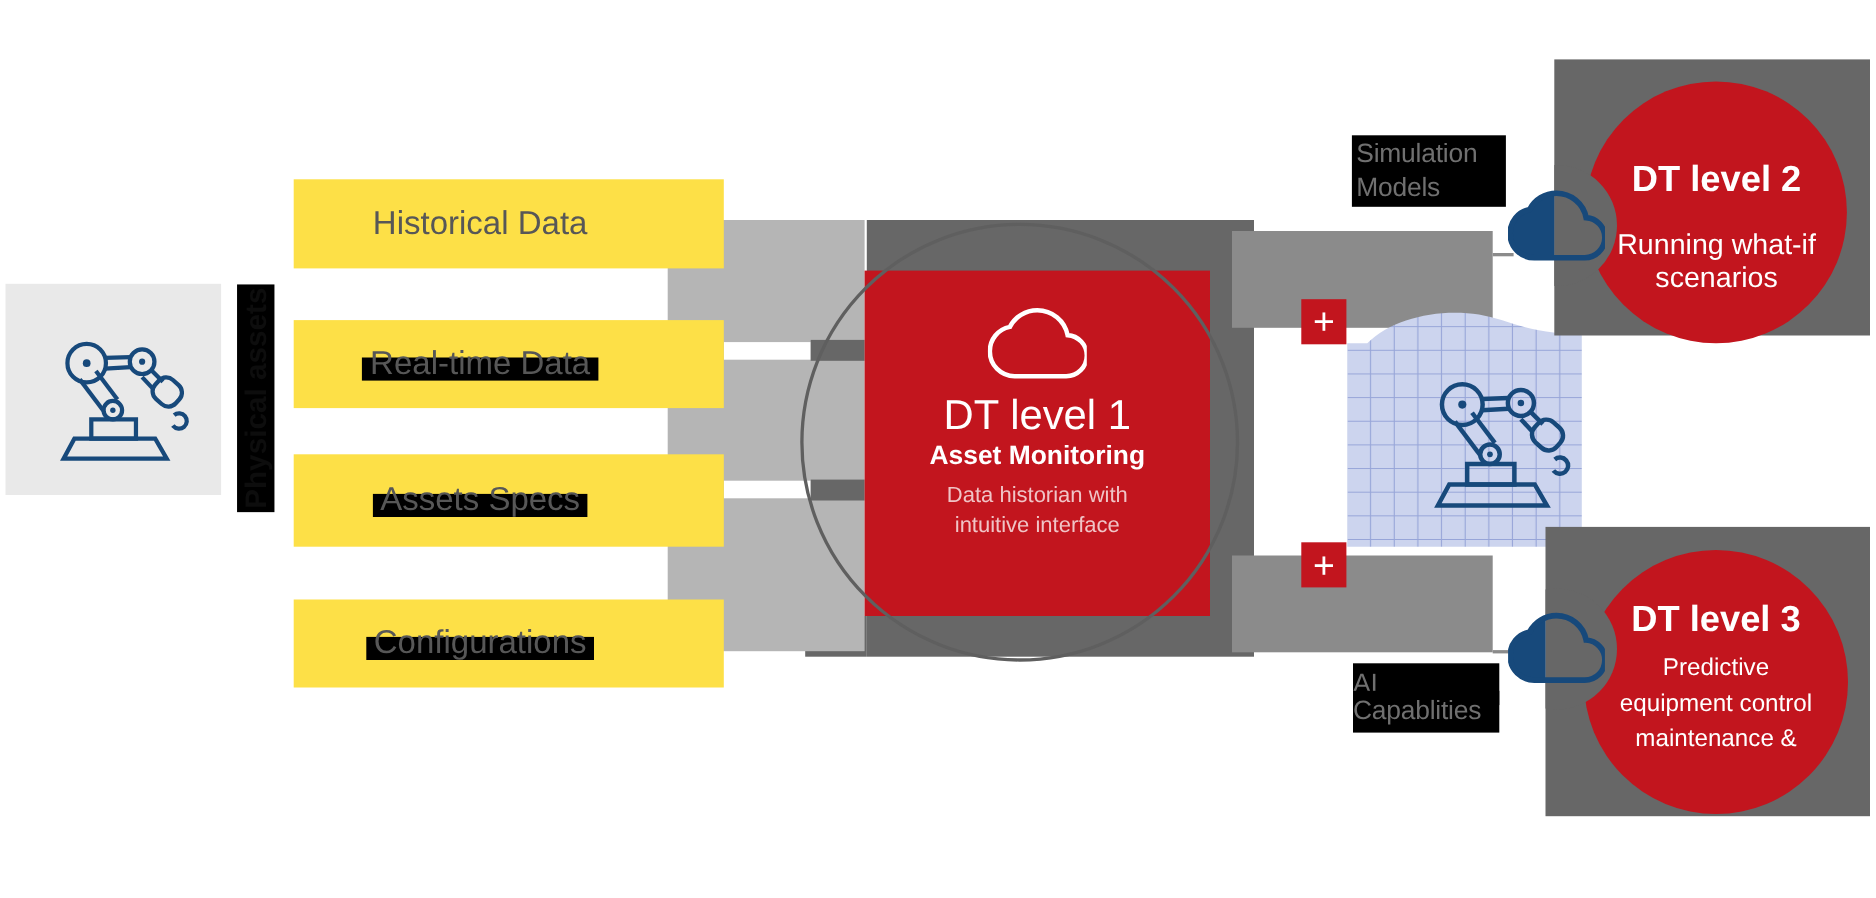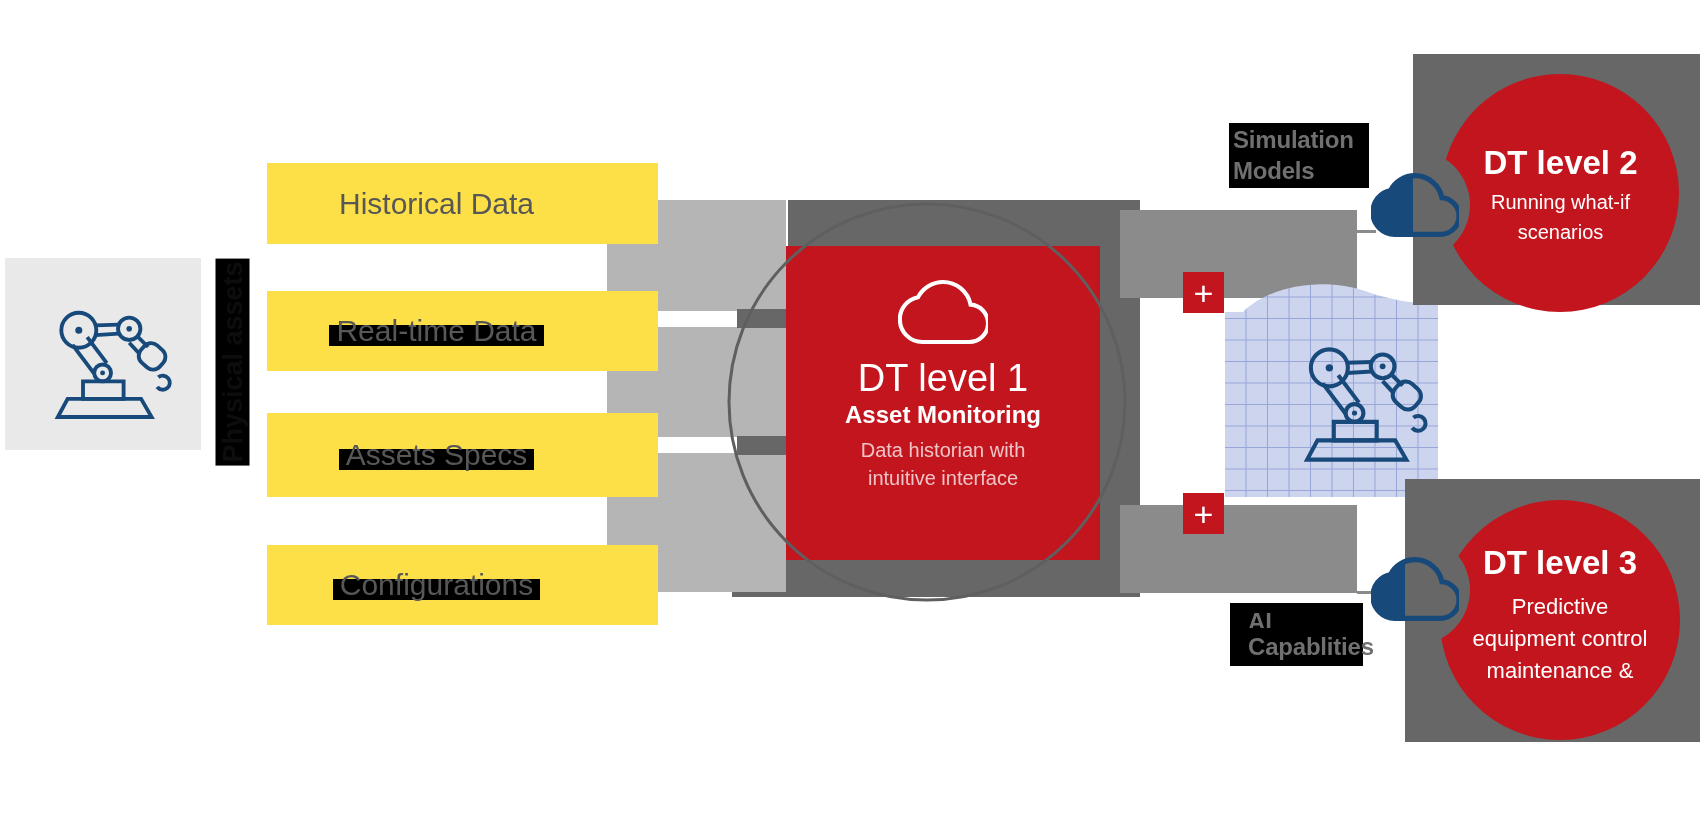--- a/index.html
+++ b/index.html
@@ -71,28 +71,28 @@
   .bite{width:110px;height:110px;background:#676767;border-radius:50%;}
   .bite2{left:1360px;top:150px;clip-path:inset(0 0 0 53px);}
   .bite3{left:1360px;top:535px;clip-path:inset(0 0 0 45px);}
   .cloud-half{left:1371px;width:88px;height:88px;}
   .cloud2{top:161px;} .cloud3{top:545px;}
 
   .dtc-text{text-align:center;color:#fff;}
   .dt2-text{left:1448px;top:143px;width:225px;}
   .dt3-text{left:1445px;top:543px;width:230px;}
   .dtc-title{font-size:33px;font-weight:bold;line-height:40px;}
-  .dt2-body{font-size:20px;line-height:30px;margin-top:4px;}
+  .dt2-body{font-size:26px;line-height:30px;margin-top:24px;}
   .dt3-body{font-size:22px;line-height:32px;margin-top:8px;}
 
-  .blk{background:#000;color:#707070;font-weight:bold;font-size:24px;
+  .blk{background:#000;color:#707070;font-weight:normal;font-size:24px;
        letter-spacing:-0.2px;white-space:nowrap;box-sizing:border-box;}
   .sim-label{left:1229px;top:123px;width:140px;height:65px;line-height:31px;
              padding:1px 0 0 4px;}
-  .ai-line{width:133px;height:38px;line-height:38px;padding-left:18px;left:1230px;}
+  .ai-line{width:133px;height:38px;line-height:38px;padding-left:0;left:1230px;}
   .ai1{top:603px;} .ai2{top:628px;}
 </style>
 </head>
 <body>
 
 <div class="stage">
 
   <svg width="0" height="0" class="abs" aria-hidden="true">
     <defs>
       <symbol id="robot" viewBox="0 0 200 200">

